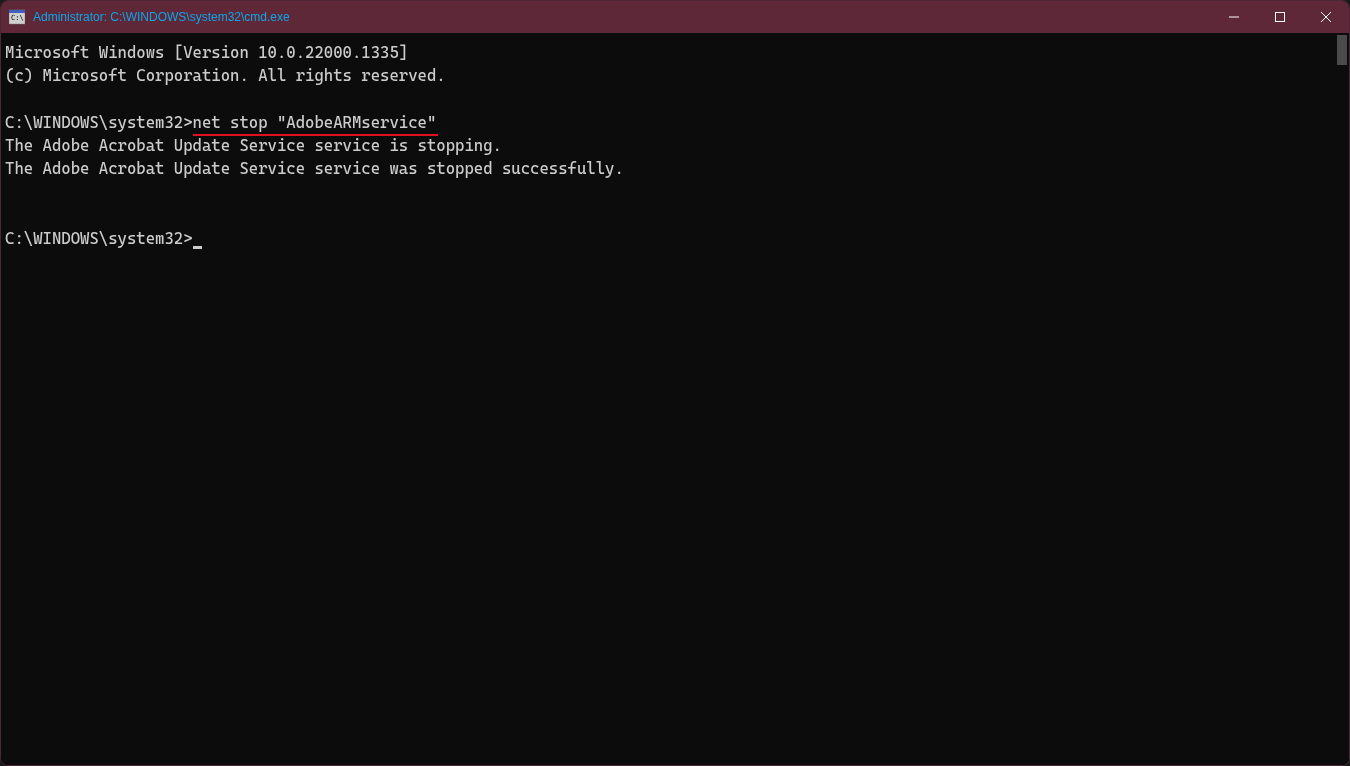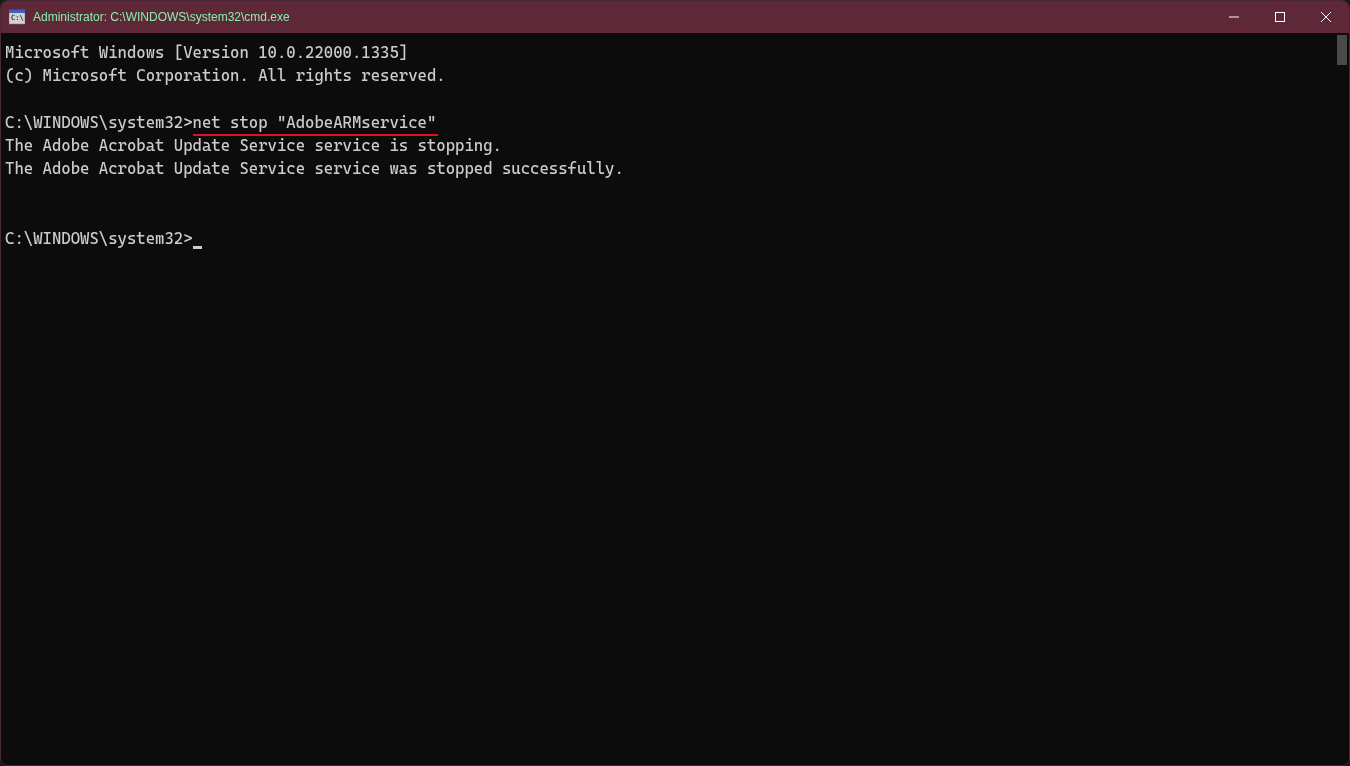--- a/index.html
+++ b/index.html
@@ -50,21 +50,21 @@
       align-items: center;
       justify-content: center;
     }
     
     .app-icon svg {
       width: 16px;
       height: 16px;
     }
     
     .window-title {
-      color: #86efac;
+      color: #0ea5e9;
       font-size: 12px;
       font-weight: 400;
     }
     
     .titlebar-controls {
       display: flex;
       height: 100%;
     }
     
     .titlebar-button {

